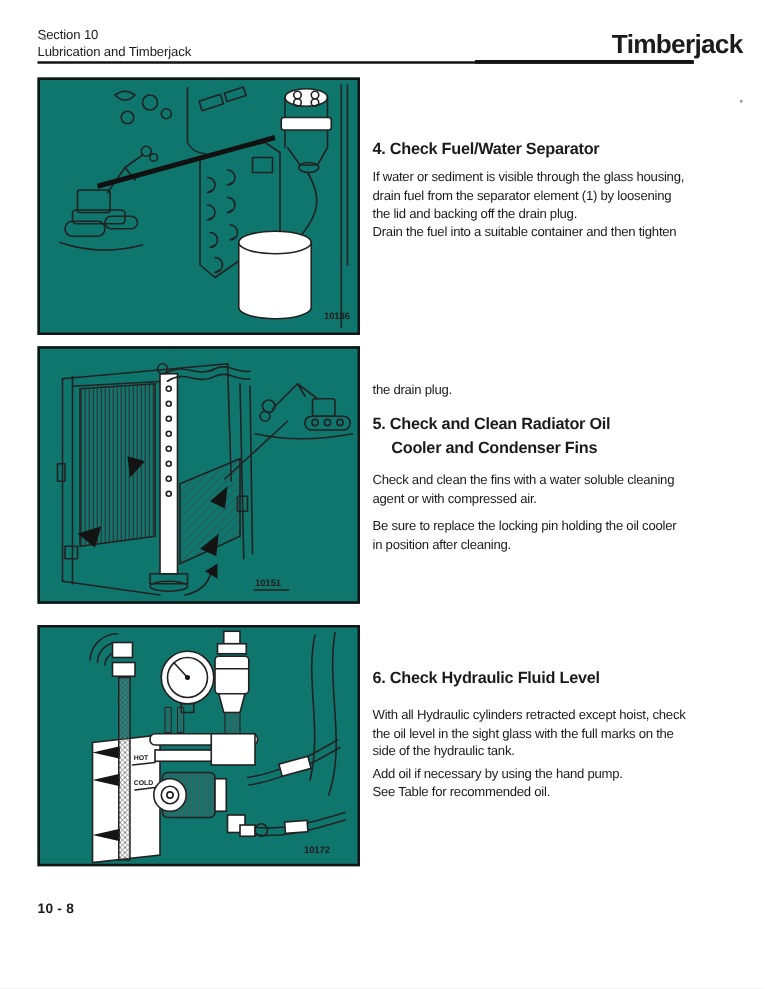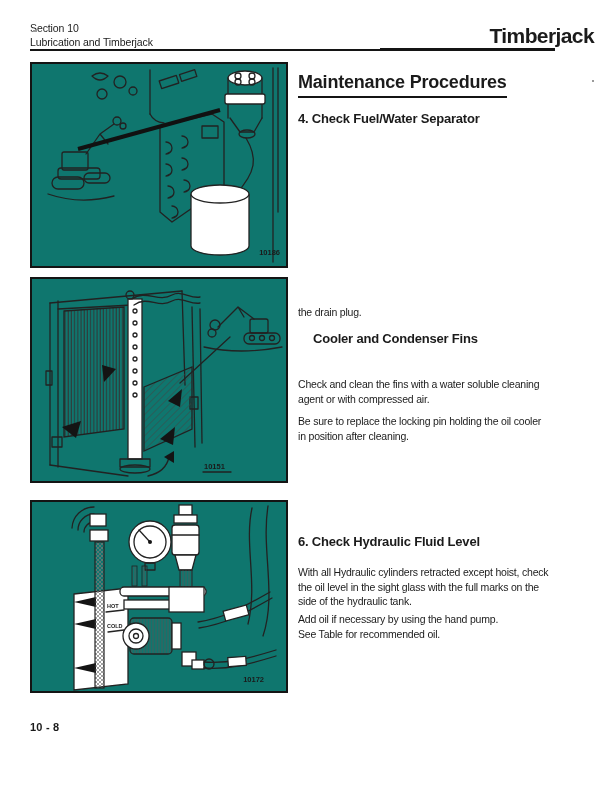--- a/index.html
+++ b/index.html
@@ -277,28 +277,30 @@
         <path class="ln" d="M167,126 C193,122 212,112 240,96"></path>
         <rect class="wfill" x="192" y="106" width="24" height="10" transform="rotate(-15 204 111)"></rect>
         <path class="ln" d="M172,160 C196,162 218,156 244,148"></path>
         <path class="ln" d="M172,166 C196,168 218,162 244,154"></path>
         <rect class="wfill" x="196" y="155" width="18" height="9" transform="rotate(-4 205 159)"></rect>
       </g>
       <text class="fignum" x="232" y="180" text-anchor="end">10172</text>
     </svg>
   </div>
 
-  <div class="rc title">
-    <span>Maintenance Procedures</span>
-  </div>
 
   <div class="rc h-sec h4">4. Check Fuel/Water Separator</div>
+  <div class="rc body-p p4">If water or sediment is visible through the glass housing,
+drain fuel from the separator element (1) by loosening
+the lid and backing off the drain plug.
+Drain the fuel into a suitable container and then tighten</div>
   <div class="rc body-p pcont">the drain plug.</div>
 
   <div class="rc h-sec h5">
+    <div>5. Check and Clean Radiator Oil</div>
     <div class="indent">Cooler and Condenser Fins</div>
   </div>
   <div class="rc body-p p5b">Be sure to replace the locking pin holding the oil cooler
 in position after cleaning.</div>
   <div class="rc body-p p5a">Check and clean the fins with a water soluble cleaning
 agent or with compressed air.</div>
 
   <div class="rc h-sec h6">6. Check Hydraulic Fluid Level</div>
   <div class="rc body-p p6a">With all Hydraulic cylinders retracted except hoist, check
 the oil level in the sight glass with the full marks on the

